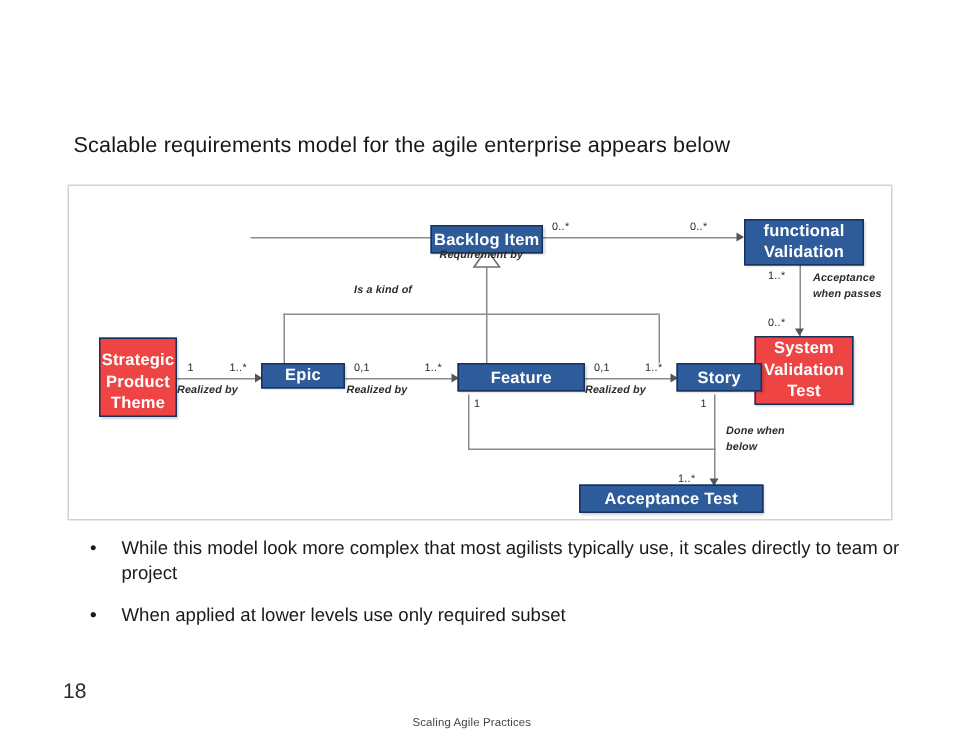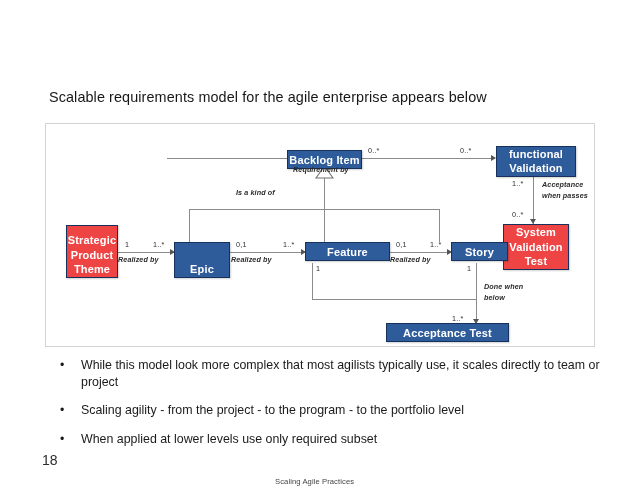--- a/index.html
+++ b/index.html
@@ -202,21 +202,21 @@
     </div>
 
     <div class="uml-box dark" style="left:457px; top:100px; width:66px; height:46px;">
       <span>System Validation Test</span>
     </div>
 
     <div class="uml-box dark" style="left:20px; top:101px; width:52px; height:53px;">
       <span>Strategic Product Theme</span>
     </div>
 
-    <div class="uml-box mid" style="left:128px; top:118px; width:56px; height:36px;">
+    <div class="uml-box mid" style="left:128px; top:118px; width:56px; height:17px;">
       <span>Epic</span>
     </div>
 
     <div class="uml-box mid" style="left:259px; top:118px; width:85px; height:19px;">
       <span>Feature</span>
     </div>
 
     <div class="uml-box mid" style="left:405px; top:118px; width:57px; height:19px;">
       <span>Story</span>
     </div>
@@ -252,21 +252,20 @@
   </div>
 </div>
 
 <div id="bullets">
   <div class="bullet">
     <span class="dot">•</span>
     <span>While this model look more complex that most agilists typically use, it  scales directly to team or project</span>
   </div>
   <div class="bullet">
     <span class="dot">•</span>
-    <span>Scaling agility - from the project - to the program - to the portfolio level</span>
   </div>
   <div class="bullet">
     <span class="dot">•</span>
     <span>When applied at lower levels use only required subset</span>
   </div>
 </div>
 
 <div id="page-number">18</div>
 <div id="footer-label">Scaling Agile Practices</div>
 

